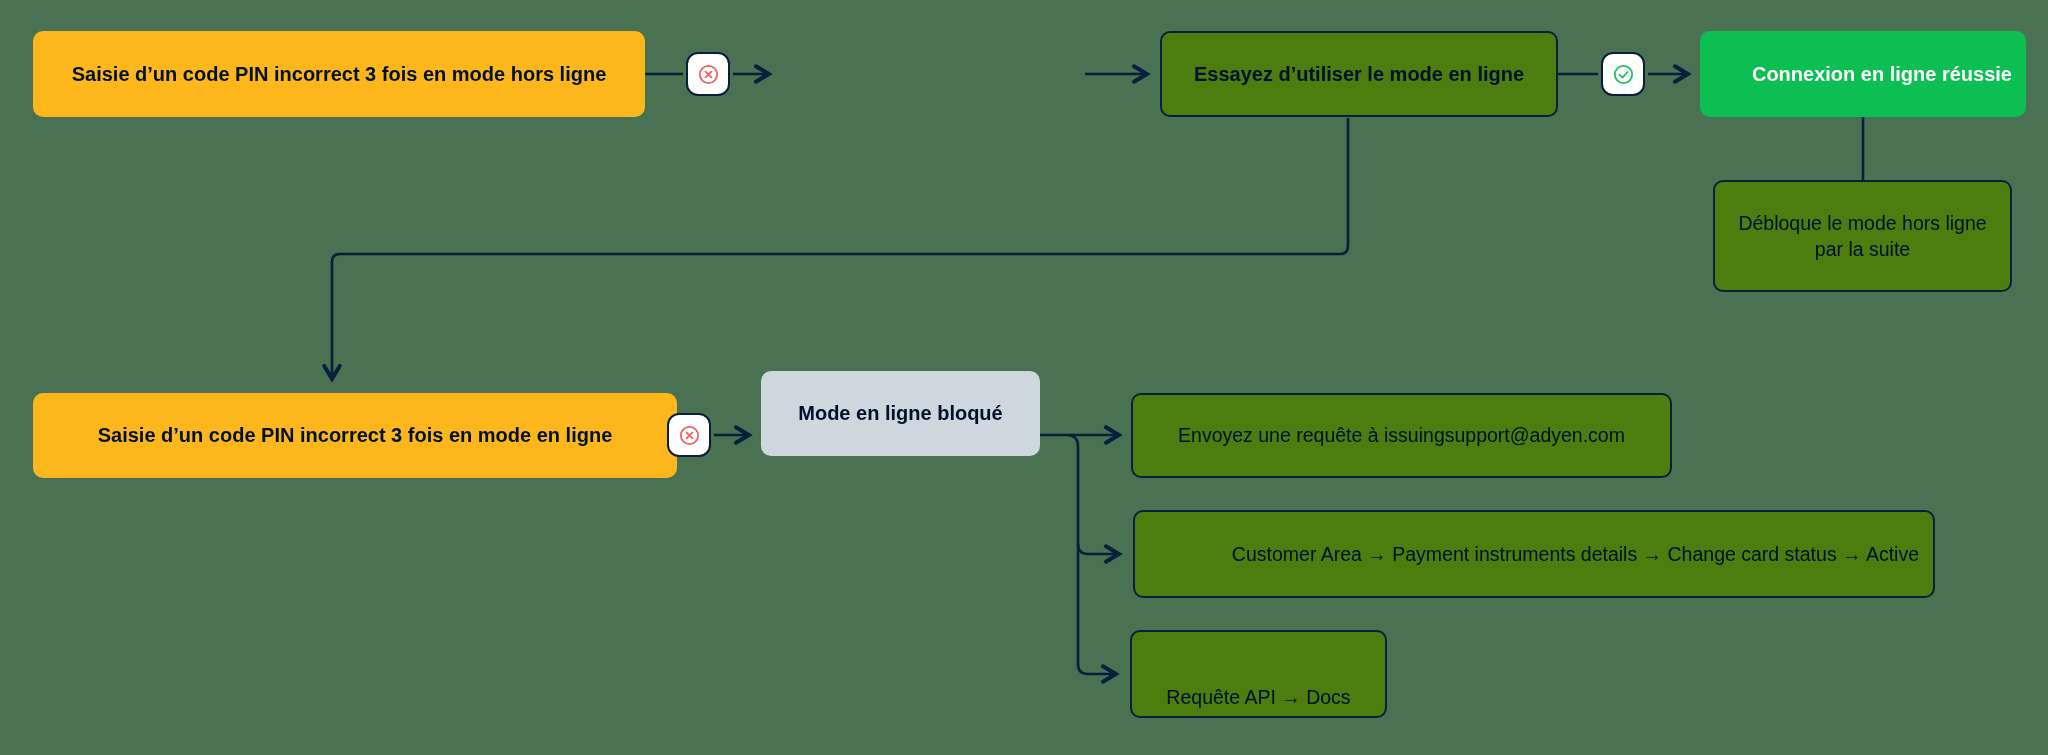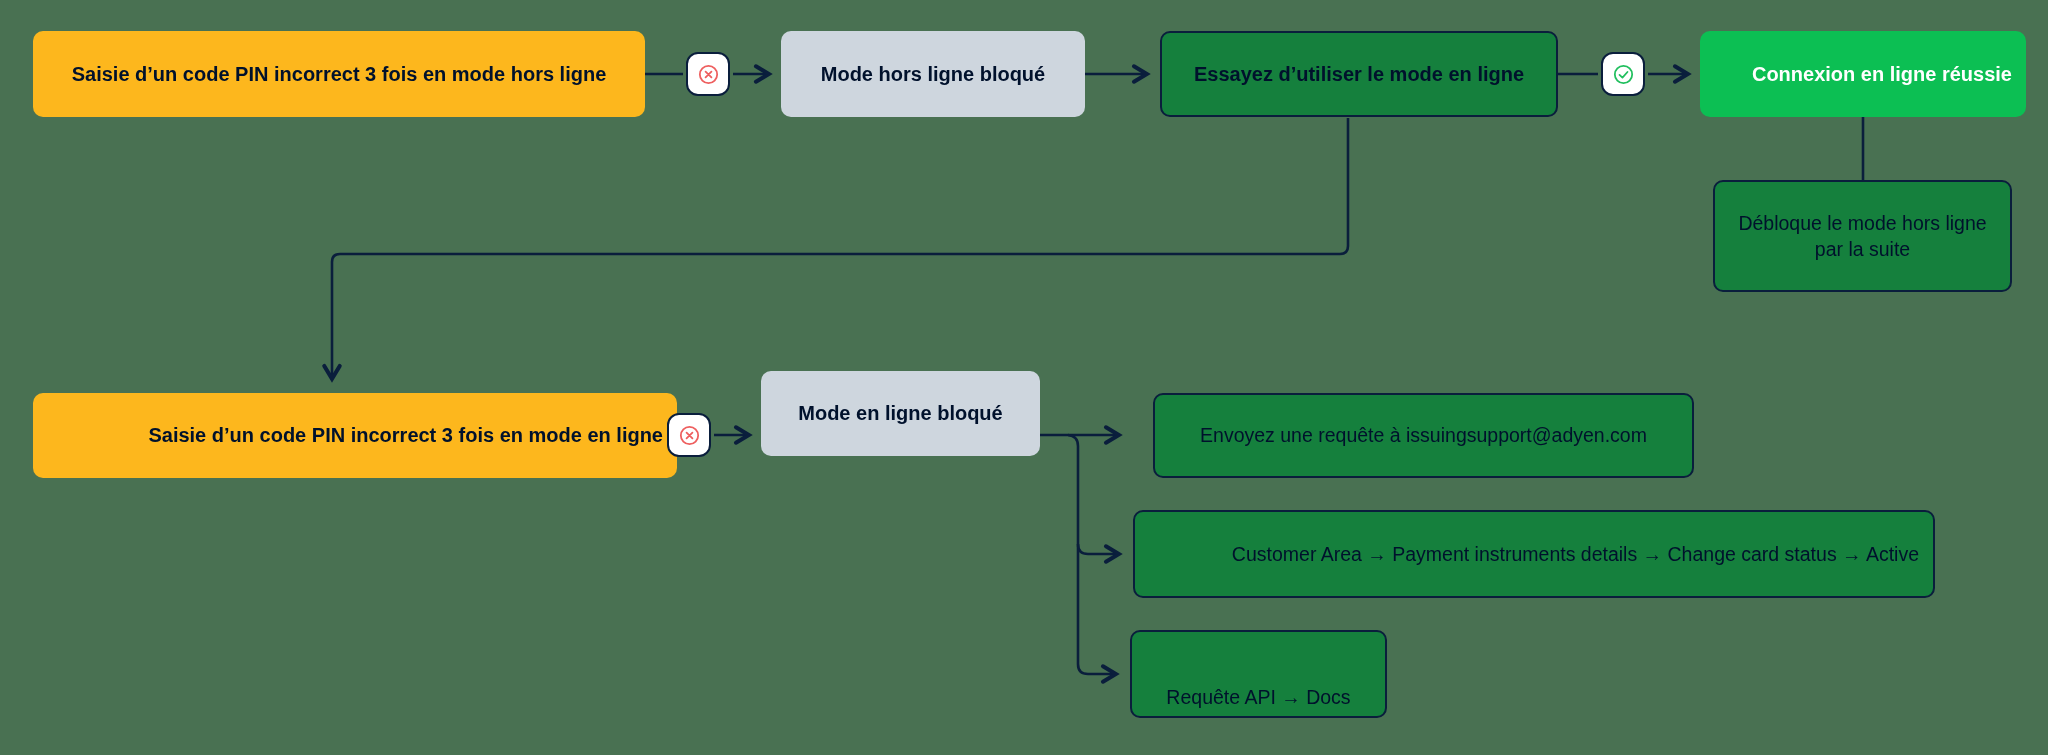--- a/index.html
+++ b/index.html
@@ -22,21 +22,21 @@
   .connectors{position:absolute;left:0;top:0;width:2048px;height:755px;pointer-events:none;}
   .node{
     position:absolute;display:flex;align-items:center;justify-content:center;
     text-align:center;box-sizing:border-box;border-radius:10px;
     color:var(--text-dark);font-size:20px;font-weight:700;line-height:1.35;
     padding:6px 14px;
   }
   .node.yellow{background:var(--node-yellow);}
   .node.gray{background:var(--node-gray);}
   .node.green{background:var(--node-green);color:#ffffff;justify-content:flex-end;}
-  .node.white{background:#15803d;border:2px solid var(--line);}
+  .node.white{background:#4d7c0f;border:2px solid var(--line);}
   .node.plain{font-weight:400;font-size:19.5px;}
   .icon-box{
     position:absolute;width:44px;height:44px;background:#ffffff;
     border:2.5px solid var(--line);border-radius:12px;box-sizing:border-box;
     display:flex;align-items:center;justify-content:center;
   }
 </style>
 </head>
 <body>
 
@@ -68,59 +68,56 @@
     <span>Saisie d’un code PIN incorrect 3 fois en mode hors ligne</span>
   </div>
 
   <div class="icon-box" style="left:686px;top:52px;">
     <svg width="23" height="23" viewBox="0 0 22 22">
       <circle cx="11" cy="11" r="8.3" fill="none" stroke="#EE5F5F" stroke-width="1.7"></circle>
       <path d="M8.2,8.2 L13.8,13.8 M13.8,8.2 L8.2,13.8" stroke="#EE5F5F" stroke-width="1.7" stroke-linecap="round"></path>
     </svg>
   </div>
 
-  <div class="node gray" style="left:781px;top:31px;width:304px;height:86px;">
-    <span>Mode hors ligne bloqué</span>
-  </div>
 
   <div class="node white" style="left:1160px;top:31px;width:398px;height:86px;">
     <span>Essayez d’utiliser le mode en ligne</span>
   </div>
 
   <div class="icon-box" style="left:1601px;top:52px;">
     <svg width="23" height="23" viewBox="0 0 22 22">
       <circle cx="11" cy="11" r="8.3" fill="none" stroke="#21BF5E" stroke-width="1.7"></circle>
       <path d="M7.2,11.4 L10,14 L14.8,8.6" fill="none" stroke="#21BF5E" stroke-width="1.7" stroke-linecap="round" stroke-linejoin="round"></path>
     </svg>
   </div>
 
   <div class="node green" style="left:1700px;top:31px;width:326px;height:86px;">
     <span>Connexion en ligne réussie</span>
   </div>
 
   <div class="node white plain" style="left:1713px;top:180px;width:299px;height:112px;padding:24px 22px;">
     <span>Débloque le mode hors ligne par la suite</span>
   </div>
 
-  <div class="node yellow" style="left:33px;top:393px;width:644px;height:85px;justify-content:flex-end;">
+  <div class="node yellow" style="left:33px;top:393px;width:644px;height:85px;">
     <span>Saisie d’un code PIN incorrect 3 fois en mode en ligne</span>
   </div>
 
   <div class="icon-box" style="left:667px;top:413px;">
     <svg width="23" height="23" viewBox="0 0 22 22">
       <circle cx="11" cy="11" r="8.3" fill="none" stroke="#EE5F5F" stroke-width="1.7"></circle>
       <path d="M8.2,8.2 L13.8,13.8 M13.8,8.2 L8.2,13.8" stroke="#EE5F5F" stroke-width="1.7" stroke-linecap="round"></path>
     </svg>
   </div>
 
   <div class="node gray" style="left:761px;top:371px;width:279px;height:85px;">
     <span>Mode en ligne bloqué</span>
   </div>
 
-  <div class="node white plain" style="left:1131px;top:393px;width:541px;height:85px;margin-left:22px;">
+  <div class="node white plain" style="left:1131px;top:393px;width:541px;height:85px;">
     <span>Envoyez une requête à issuingsupport@adyen.com</span>
   </div>
 
   <div class="node white plain" style="left:1133px;top:510px;width:802px;height:88px;justify-content:flex-end;">
     <span>Customer Area → Payment instruments details → Change card status → Active</span>
   </div>
 
   <div class="node white plain" style="left:1130px;top:630px;width:257px;height:88px;align-items:flex-end;">
     <span>Requête API → Docs</span>
   </div>

